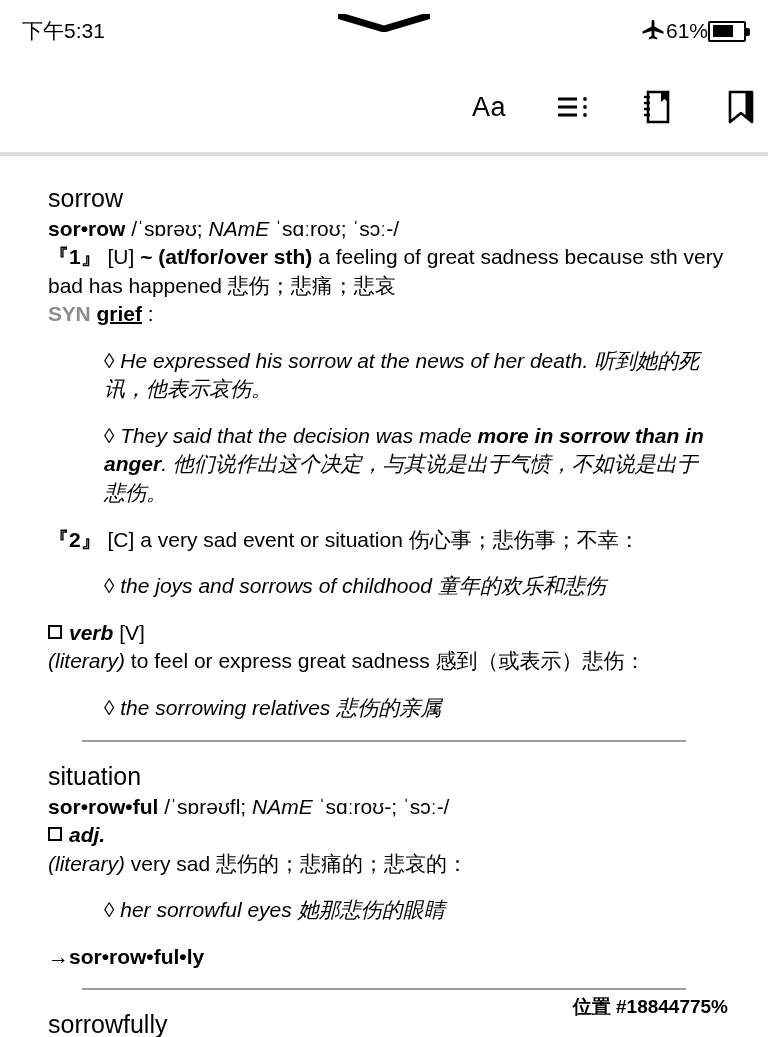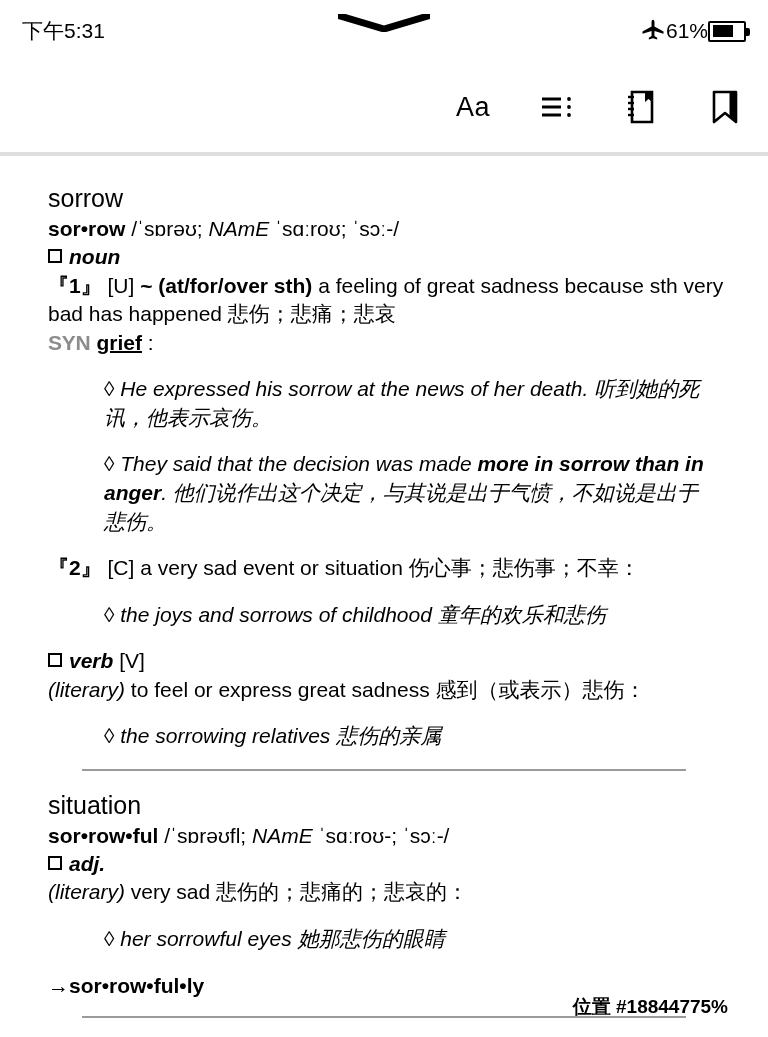--- a/index.html
+++ b/index.html
@@ -75,21 +75,21 @@
     left: 2.5px; top: 2.5px; bottom: 2.5px;
     background: #000;
   }
 
   
   .toolbar {
     height: 90px;
     display: flex;
     align-items: center;
     justify-content: flex-end;
-    padding-right: 24px;
+    padding-right: 8px;
     box-sizing: border-box;
     gap: 46px;
   }
   .tool-btn {
     width: 38px;
     height: 38px;
     display: flex;
     align-items: center;
     justify-content: center;
     cursor: pointer;
@@ -279,23 +279,20 @@
 <div class="content">
 
   <div class="entry">
 
     <div class="headword">sorrow</div>
 
     <div class="syllab-line">
       <span class="syllab">sor•row</span><span class="phon"> /ˈsɒrəʊ; </span><span class="nam">NAmE</span><span class="phon"> ˈsɑːroʊ; ˈsɔː-/</span>
     </div>
 
-    <div class="pos-line">
-      <span class="pos-box"></span><span class="pos">noun</span>
-    </div>
 
     <div class="sense-line">
       <span class="sense-num">『1』</span><span> [U] </span><span class="bold">~ (at/for/over sth)</span><span> a feeling of great sadness because sth very bad has happened </span><span>悲伤；悲痛；悲哀</span>
     </div>
 
     <div class="syn-line">
       <span class="syn-tag">SYN</span>
       <span class="syn-word">grief</span><span> :</span>
     </div>
 

